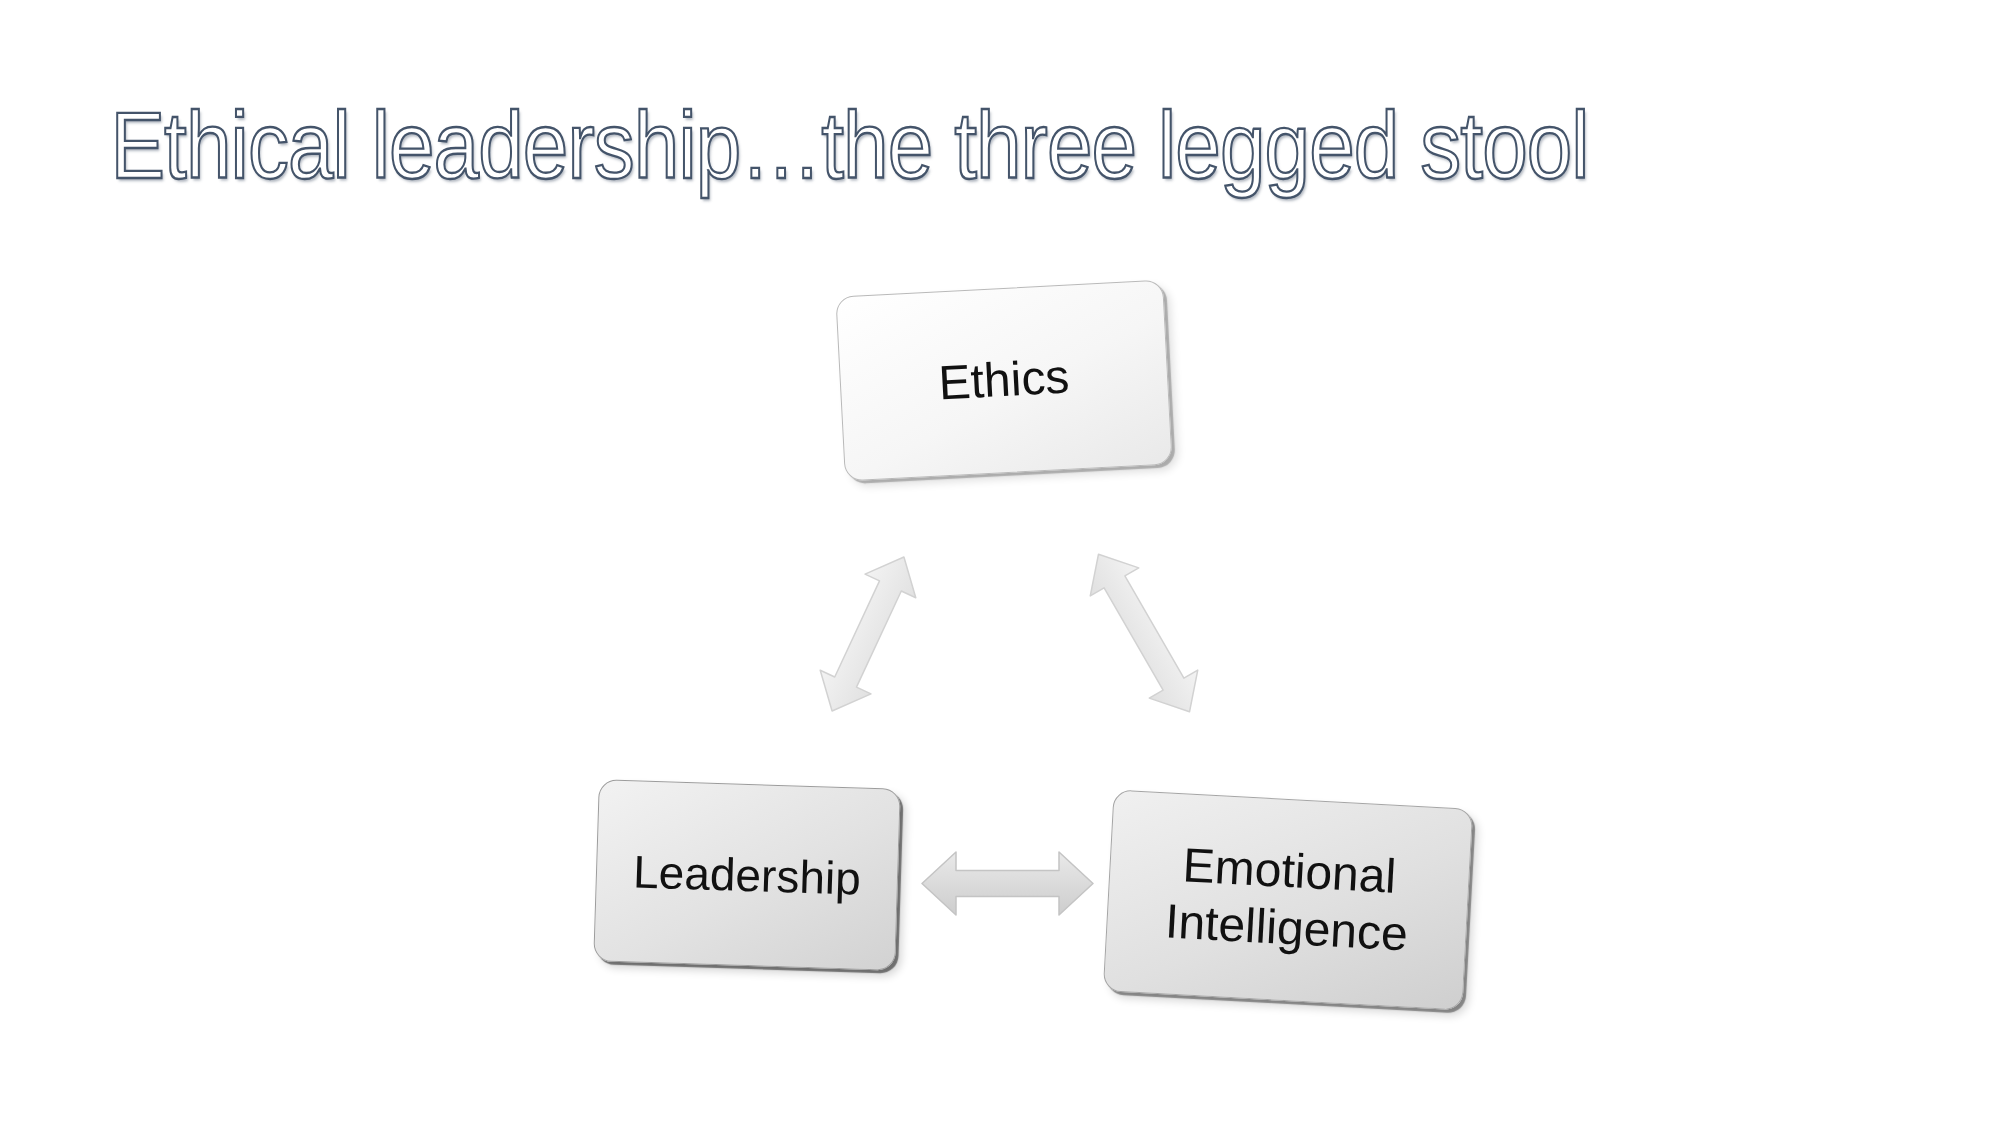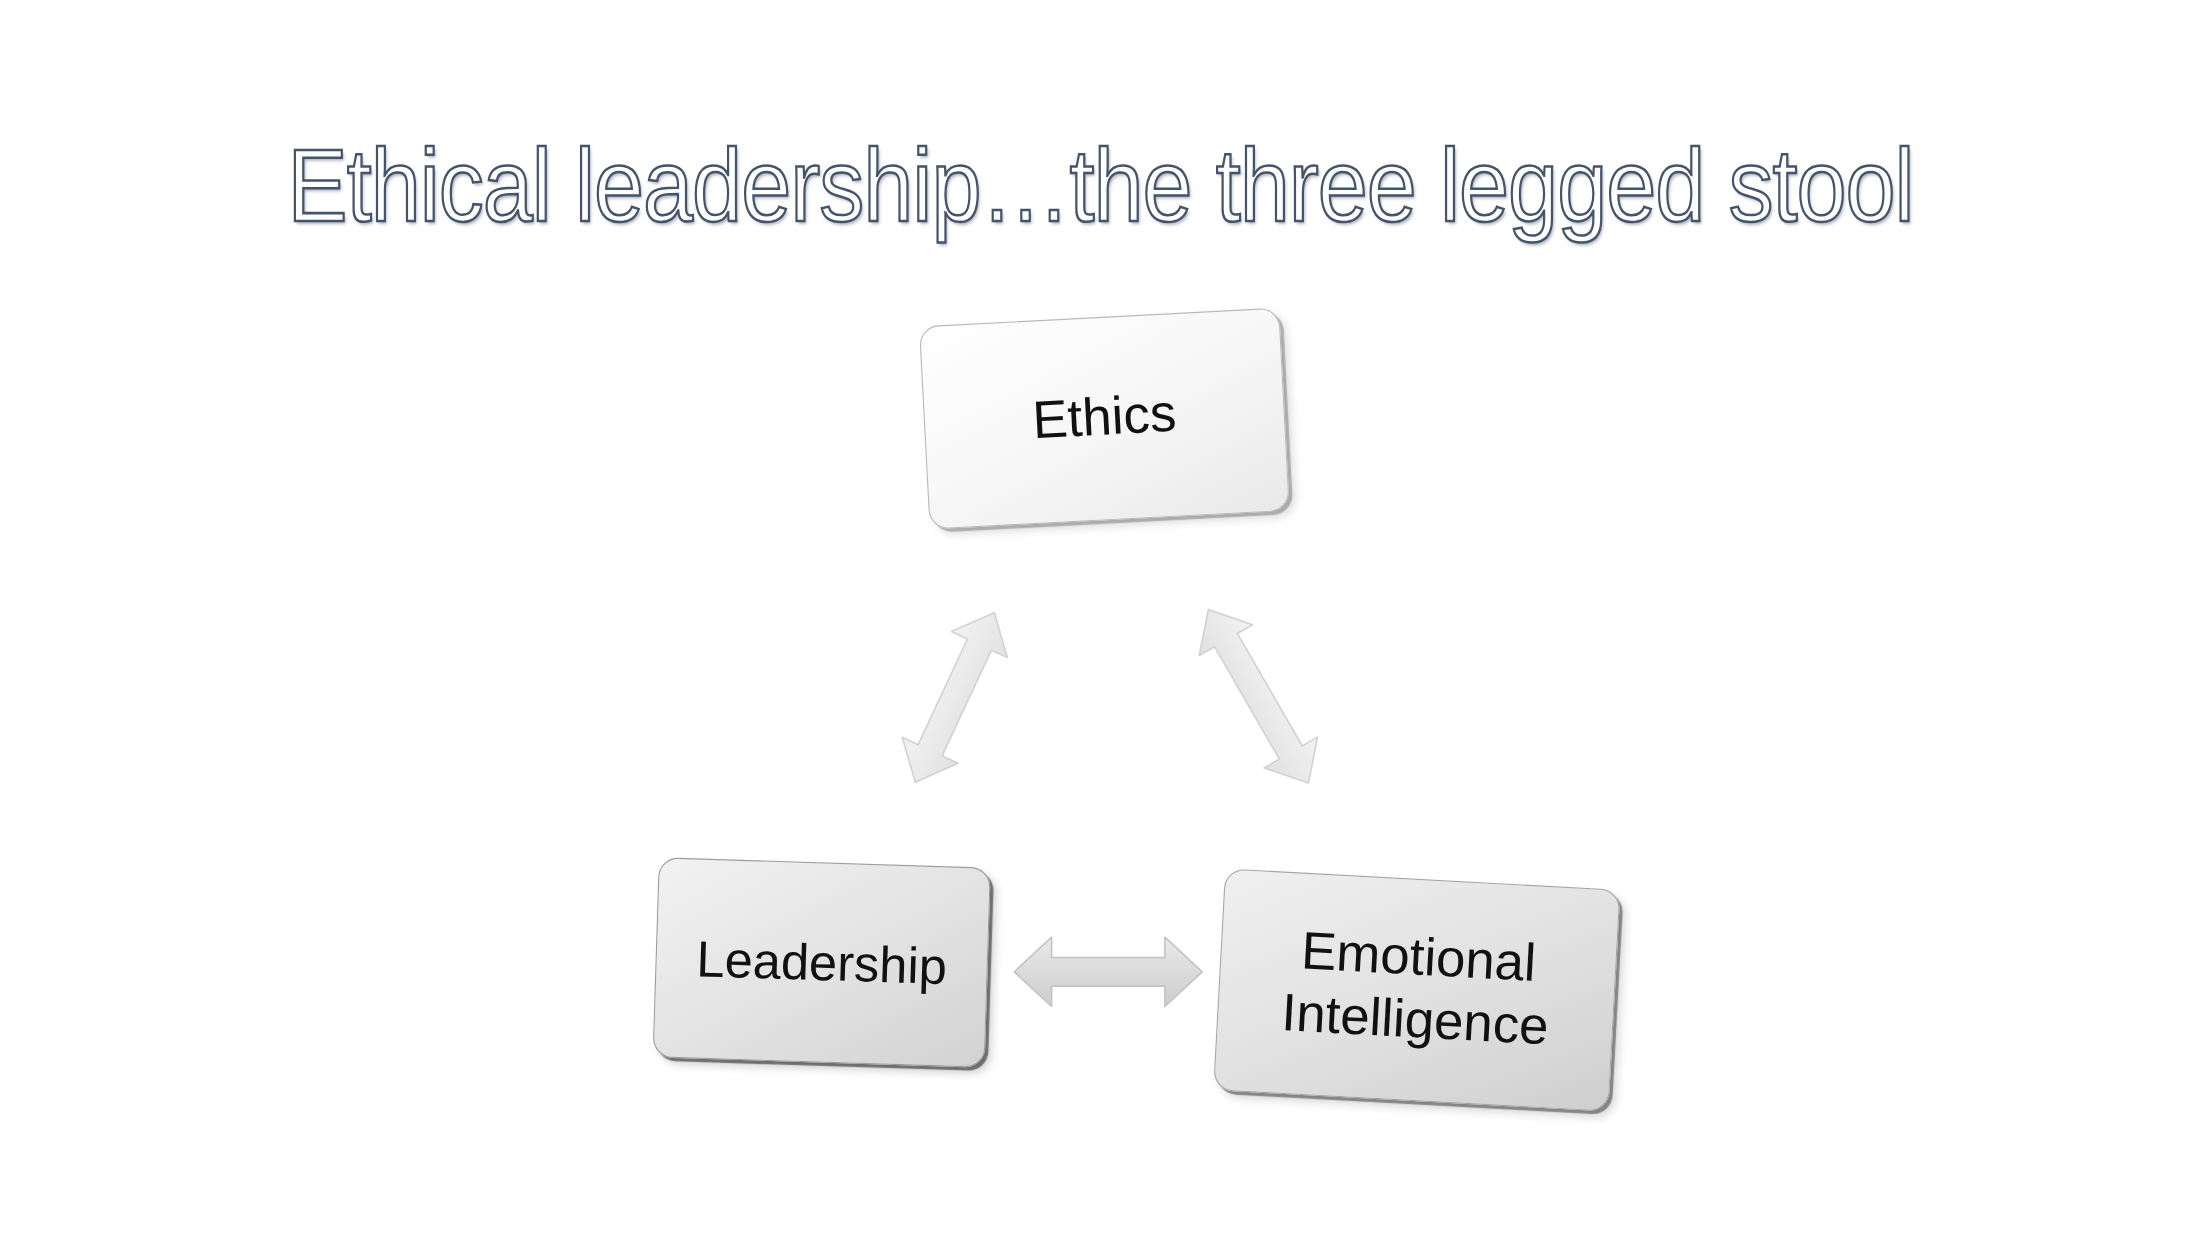--- a/index.html
+++ b/index.html
@@ -8,21 +8,21 @@
     position:relative;
     width:2001px; height:1125px;
     background:#ffffff;
     overflow:hidden;
     font-family:"Liberation Sans", sans-serif;
   }
 
   
   .title-wrap {
     position:absolute; top:92px; left:0; width:100%;
-    display:flex; justify-content:center;margin-top:23px;
+    display:flex; justify-content:flex-start;
   }
   .title {
     white-space:nowrap;
     font-size:94px;
     font-weight:400;
     line-height:1.15;
     letter-spacing:-1px;
     color:#ffffff;
     -webkit-text-stroke:2.3px #44546A;
     text-shadow:2px 3px 3px rgba(68,84,106,0.42);

